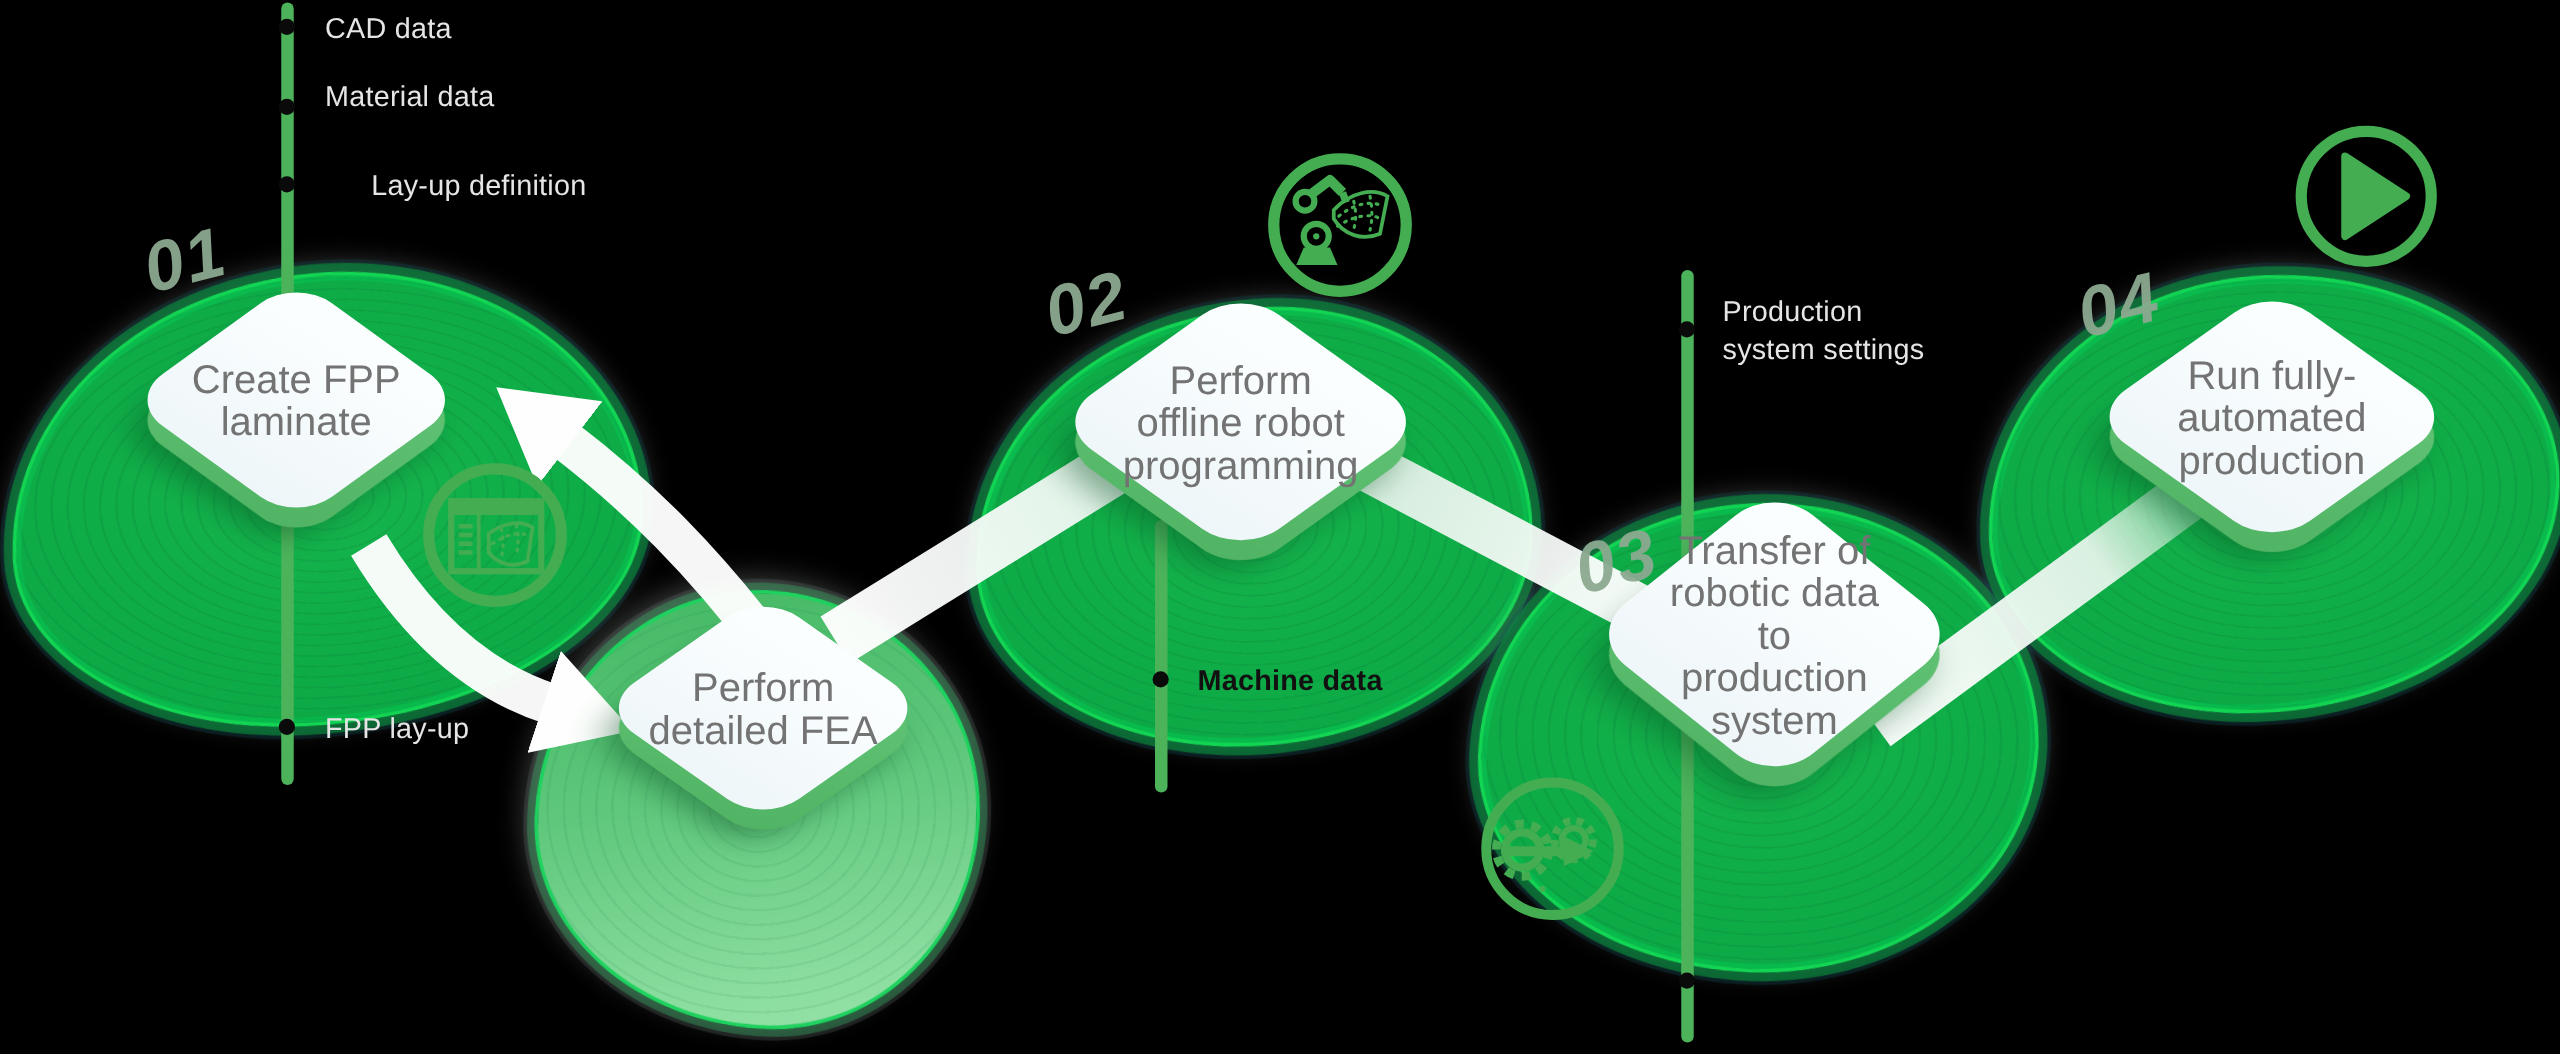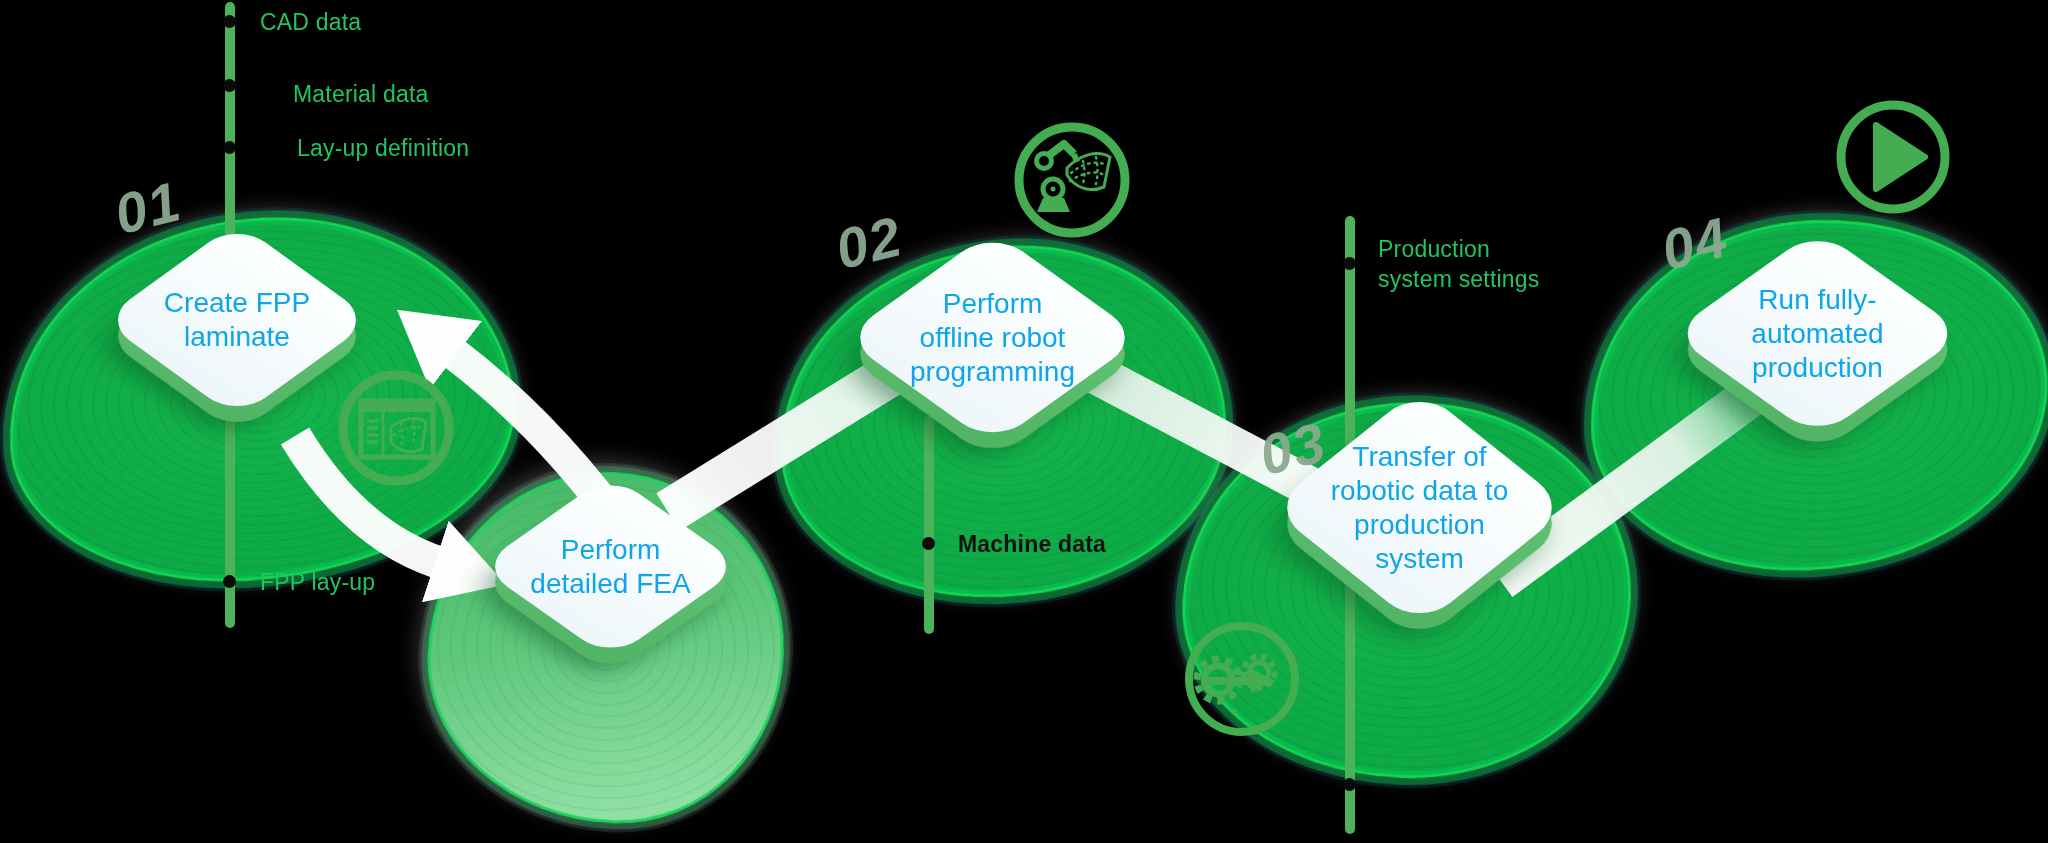--- a/index.html
+++ b/index.html
@@ -23,21 +23,21 @@
       repeating-radial-gradient(55% 50% at 50% 50%, rgba(0,0,0,0) 0 11px, rgba(20,120,70,.10) 11px 13px),
       linear-gradient(168deg, #48bb67 8%, #5ec77b 45%, #8bdd9f 85%, #98e2aa 100%);
     box-shadow: 0 0 0 6px rgba(60,190,110,.35), 0 0 0 9px rgba(120,135,130,.22);
     filter: drop-shadow(-5px -7px 10px rgba(150,158,152,.38));
   }
 
   
   .vline { position:absolute; width:10px; background:#4cb35b; border-radius:6px; }
   .bullet { position:absolute; width:13px; height:13px; border-radius:50%; background:#0a0a0a; }
   .side-label {
-    position:absolute; color:#22c55e; font-size:23px; line-height:30px;
+    position:absolute; color:#e5e5e5; font-size:23px; line-height:30px;
     white-space:pre-line; letter-spacing:.2px;
   }
   .side-label.bold { font-weight:700; color:#121011; }
 
   
   #arrow-layer { position:absolute; left:0; top:0; pointer-events:none; }
 
   
   .diamond { position:absolute; }
   .d-ext, .d-face { position:absolute; inset:0; border-radius:40px; }
@@ -45,21 +45,21 @@
     background:linear-gradient(150deg,#68c87b,#4fb363);
     transform: translateY(16px) scale(var(--sx),var(--sy)) rotate(45deg);
     filter: drop-shadow(0 14px 14px rgba(5,75,30,.45));
   }
   .d-face {
     background:linear-gradient(175deg,#fbfeff 15%,#eef6f9 100%);
     transform: scale(var(--sx),var(--sy)) rotate(45deg);
   }
   .d-label {
     position:absolute; inset:0; display:flex; align-items:center; justify-content:center;
-    text-align:center; color:#0ea5e9; font-size:28px; line-height:34px; white-space:pre-line;
+    text-align:center; color:#737373; font-size:32px; line-height:34px; white-space:pre-line;
   }
 
   
   .step-num {
     position:absolute; font-size:56px; font-weight:bold; font-style:italic;
     color:#8ca990; transform:rotate(-14deg); letter-spacing:2px; opacity:.95;
   }
 
   
   .icon-badge { position:absolute; width:130px; height:130px; }
@@ -75,21 +75,21 @@
   <div class="blob blob-main" style="left:780px; top:246px; width:440px; height:345px; border-radius:54% 46% 52% 48% / 58% 52% 48% 42%; transform:rotate(-2deg);"></div>
   <div class="blob blob-main" style="left:1183px; top:402px; width:442px; height:370px; border-radius:52% 48% 50% 50% / 56% 50% 50% 44%; transform:rotate(2deg);"></div>
   <div class="blob blob-main" style="left:1590px; top:220px; width:452px; height:344px; border-radius:50% 50% 54% 46% / 58% 48% 52% 42%; transform:rotate(-2deg);"></div>
 
   <div class="vline" style="left:225px; top:2px; height:626px;"></div>
   <span class="bullet" style="left:223px; top:15px;"></span>
   <span class="bullet" style="left:223px; top:79px;"></span>
   <span class="bullet" style="left:223px; top:141px;"></span>
   <span class="bullet" style="left:223px; top:575px;"></span>
   <div class="side-label" style="left:260px; top:7px;">CAD data</div>
-  <div class="side-label" style="left:260px; top:79px;margin-left:33px;">Material data</div>
+  <div class="side-label" style="left:260px; top:62px;">Material data</div>
   <div class="side-label" style="left:260px; top:133px;margin-left:37px;">Lay-up definition</div>
   <div class="side-label" style="left:260px; top:567px;">FPP lay-up</div>
 
   <div class="vline" style="left:924px; top:416px; height:218px;"></div>
   <span class="bullet" style="left:922px; top:537px;"></span>
   <div class="side-label bold" style="left:958px; top:529px;">Machine data</div>
 
   <div class="vline" style="left:1345px; top:216px; height:618px;"></div>
   <span class="bullet" style="left:1343px; top:257px;"></span>
   <span class="bullet" style="left:1343px; top:778px;"></span>

